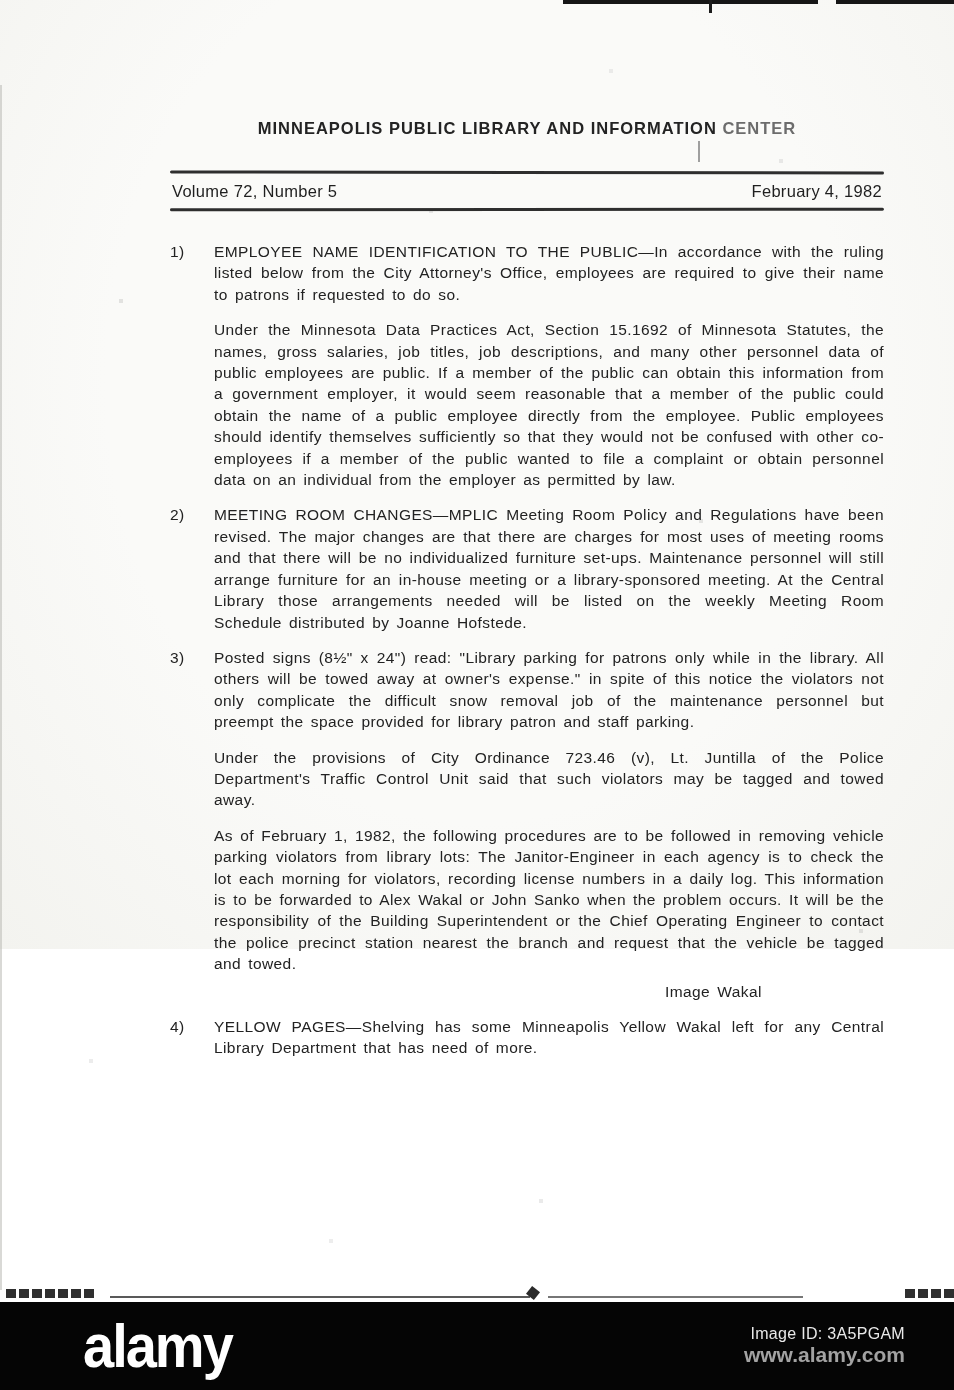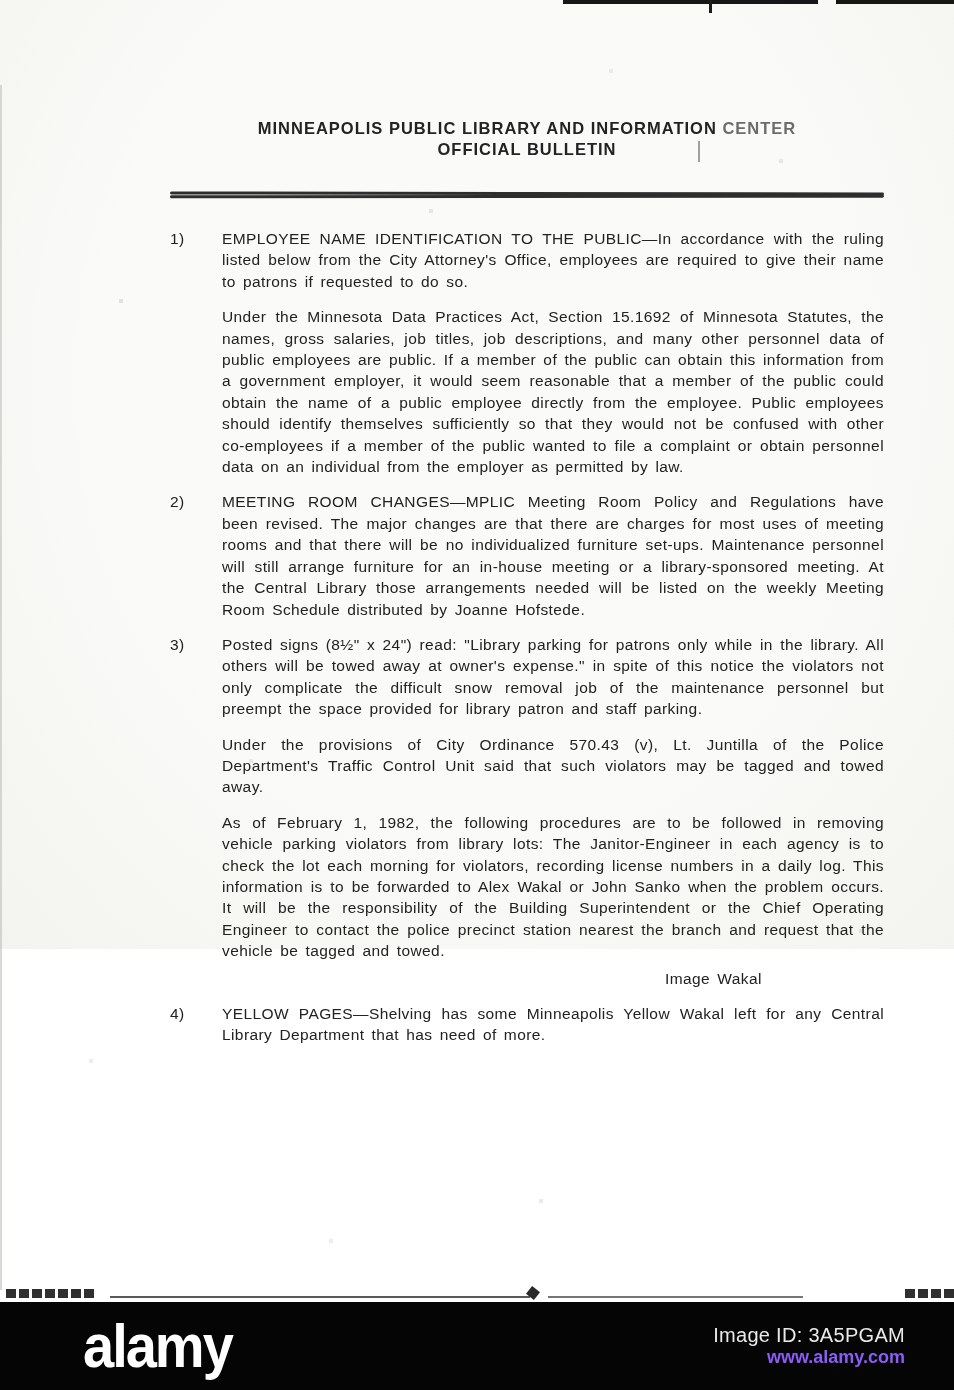--- a/index.html
+++ b/index.html
@@ -33,57 +33,60 @@
   .rule{ height:3px; background:#2e2e2e; border-radius:2px; }
   .rule-top{ margin-top:32px; transform:rotate(.08deg); }
   .rule-bottom{ transform:rotate(-.06deg); }
   .vol-row{ display:flex; justify-content:space-between; align-items:baseline;
     padding:8px 2px 7px 2px; font-size:16.5px; letter-spacing:.3px; }
   .sections{ margin-top:30px; font-size:15.5px; line-height:21.4px;
     letter-spacing:.4px; word-spacing:2.5px; color:#222; }
   .sec{ display:flex; }
   .sec .num{ width:40px; flex:0 0 40px; }
   .sec .body{ flex:1; }
-  .sec p{ margin:0 0 14px 12px; text-align:justify; }
+  .sec p{ margin:0 0 14px 4px; text-align:justify; }
   .sig{ margin:-8px 0 14px 455px; }
   
   .strip{ position:absolute; left:0; top:1286px; width:954px; height:16px; }
   .sq{ position:absolute; top:3px; width:10px; height:9px; background:#2f2f2f; }
   .strip-line-a{ position:absolute; left:110px; top:10px; width:420px; height:2px; background:#3c3c3c; opacity:.85; }
   .strip-line-b{ position:absolute; left:548px; top:10px; width:255px; height:2px; background:#3c3c3c; opacity:.7; }
   .strip-x{ position:absolute; left:528px; top:2px; width:10px; height:10px; background:#2a2a2a; transform:rotate(38deg); }
   
   .bar{ position:absolute; left:0; top:1302px; width:954px; height:88px; background:#050505;
     display:flex; align-items:center; justify-content:space-between; padding:0 49px 0 83px; }
   .alamy-logo{ color:#fff; font-size:56px; font-weight:bold; letter-spacing:-2px; line-height:1;
     transform:scaleY(1.08); }
   .bar-right{ text-align:right; color:#e9e9e9; }
-  .bar-right .img-id{ font-size:20px; letter-spacing:.3px; }
-  .bar-right .url{ font-size:18px; font-weight:bold; margin-top:0; color:#8b5cf6; }
+  .bar-right .img-id{ font-size:16px; letter-spacing:.3px; }
+  .bar-right .url{ font-size:21px; font-weight:bold; margin-top:0; color:#a3a3a3; }
 </style>
 </head>
 <body>
 
 <div id="screen">
 
   <div class="paper">
     <div class="specks"></div>
     <div class="art-topline-a"></div>
     <div class="art-topline-b"></div>
     <div class="art-toptick"></div>
     <div class="art-titletick"></div>
     <div class="art-leftedge"></div>
 
     <div class="doc">
       <div class="title-block">
         <div><span>MINNEAPOLIS PUBLIC LIBRARY AND INFORMATION</span> <span class="title-faded">CENTER</span></div>
-        <div>OFFICIAL BULLETIN</div>
       </div>
 
       <div class="rule rule-top"></div>
+      <div class="vol-row">
+        <span>Volume 72, Number 5</span>
+        <span>February 4, 1982</span>
+      </div>
       <div class="rule rule-bottom"></div>
 
       <div class="sections">
 
         <div class="sec">
           <div class="num">1)</div>
           <div class="body">
             <p>EMPLOYEE NAME IDENTIFICATION TO THE PUBLIC—In accordance with the ruling listed below from the City Attorney's Office, employees are required to give their name to patrons if requested to do so.</p>
             <p>Under the Minnesota Data Practices Act, Section 15.1692 of Minnesota Statutes, the names, gross salaries, job titles, job descriptions, and many other personnel data of public employees are public. If a member of the public can obtain this information from a government employer, it would seem reasonable that a member of the public could obtain the name of a public employee directly from the employee. Public employees should identify themselves sufficiently so that they would not be confused with other co-employees if a member of the public wanted to file a complaint or obtain personnel data on an individual from the employer as permitted by law.</p>
           </div>
@@ -93,21 +96,21 @@
           <div class="num">2)</div>
           <div class="body">
             <p>MEETING ROOM CHANGES—MPLIC Meeting Room Policy and Regulations have been revised. The major changes are that there are charges for most uses of meeting rooms and that there will be no individualized furniture set-ups. Maintenance personnel will still arrange furniture for an in-house meeting or a library-sponsored meeting. At the Central Library those arrangements needed will be listed on the weekly Meeting Room Schedule distributed by Joanne Hofstede.</p>
           </div>
         </div>
 
         <div class="sec">
           <div class="num">3)</div>
           <div class="body">
             <p>Posted signs (8½" x 24") read: "Library parking for patrons only while in the library. All others will be towed away at owner's expense." in spite of this notice the violators not only complicate the difficult snow removal job of the maintenance personnel but preempt the space provided for library patron and staff parking.</p>
-            <p>Under the provisions of City Ordinance 570.43 (v), Lt. Juntilla of the Police Department's Traffic Control Unit said that such violators may be tagged and towed away.</p>
+            <p>Under the provisions of City Ordinance 723.46 (v), Lt. Juntilla of the Police Department's Traffic Control Unit said that such violators may be tagged and towed away.</p>
             <p>As of February 1, 1982, the following procedures are to be followed in removing vehicle parking violators from library lots: The Janitor-Engineer in each agency is to check the lot each morning for violators, recording license numbers in a daily log. This information is to be forwarded to Alex Wakal or John Sanko when the problem occurs. It will be the responsibility of the Building Superintendent or the Chief Operating Engineer to contact the police precinct station nearest the branch and request that the vehicle be tagged and towed.</p>
             <div class="sig">Image Wakal</div>
           </div>
         </div>
 
         <div class="sec">
           <div class="num">4)</div>
           <div class="body">
             <p>YELLOW PAGES—Shelving has some Minneapolis Yellow Wakal left for any Central Library Department that has need of more.</p>
           </div>

